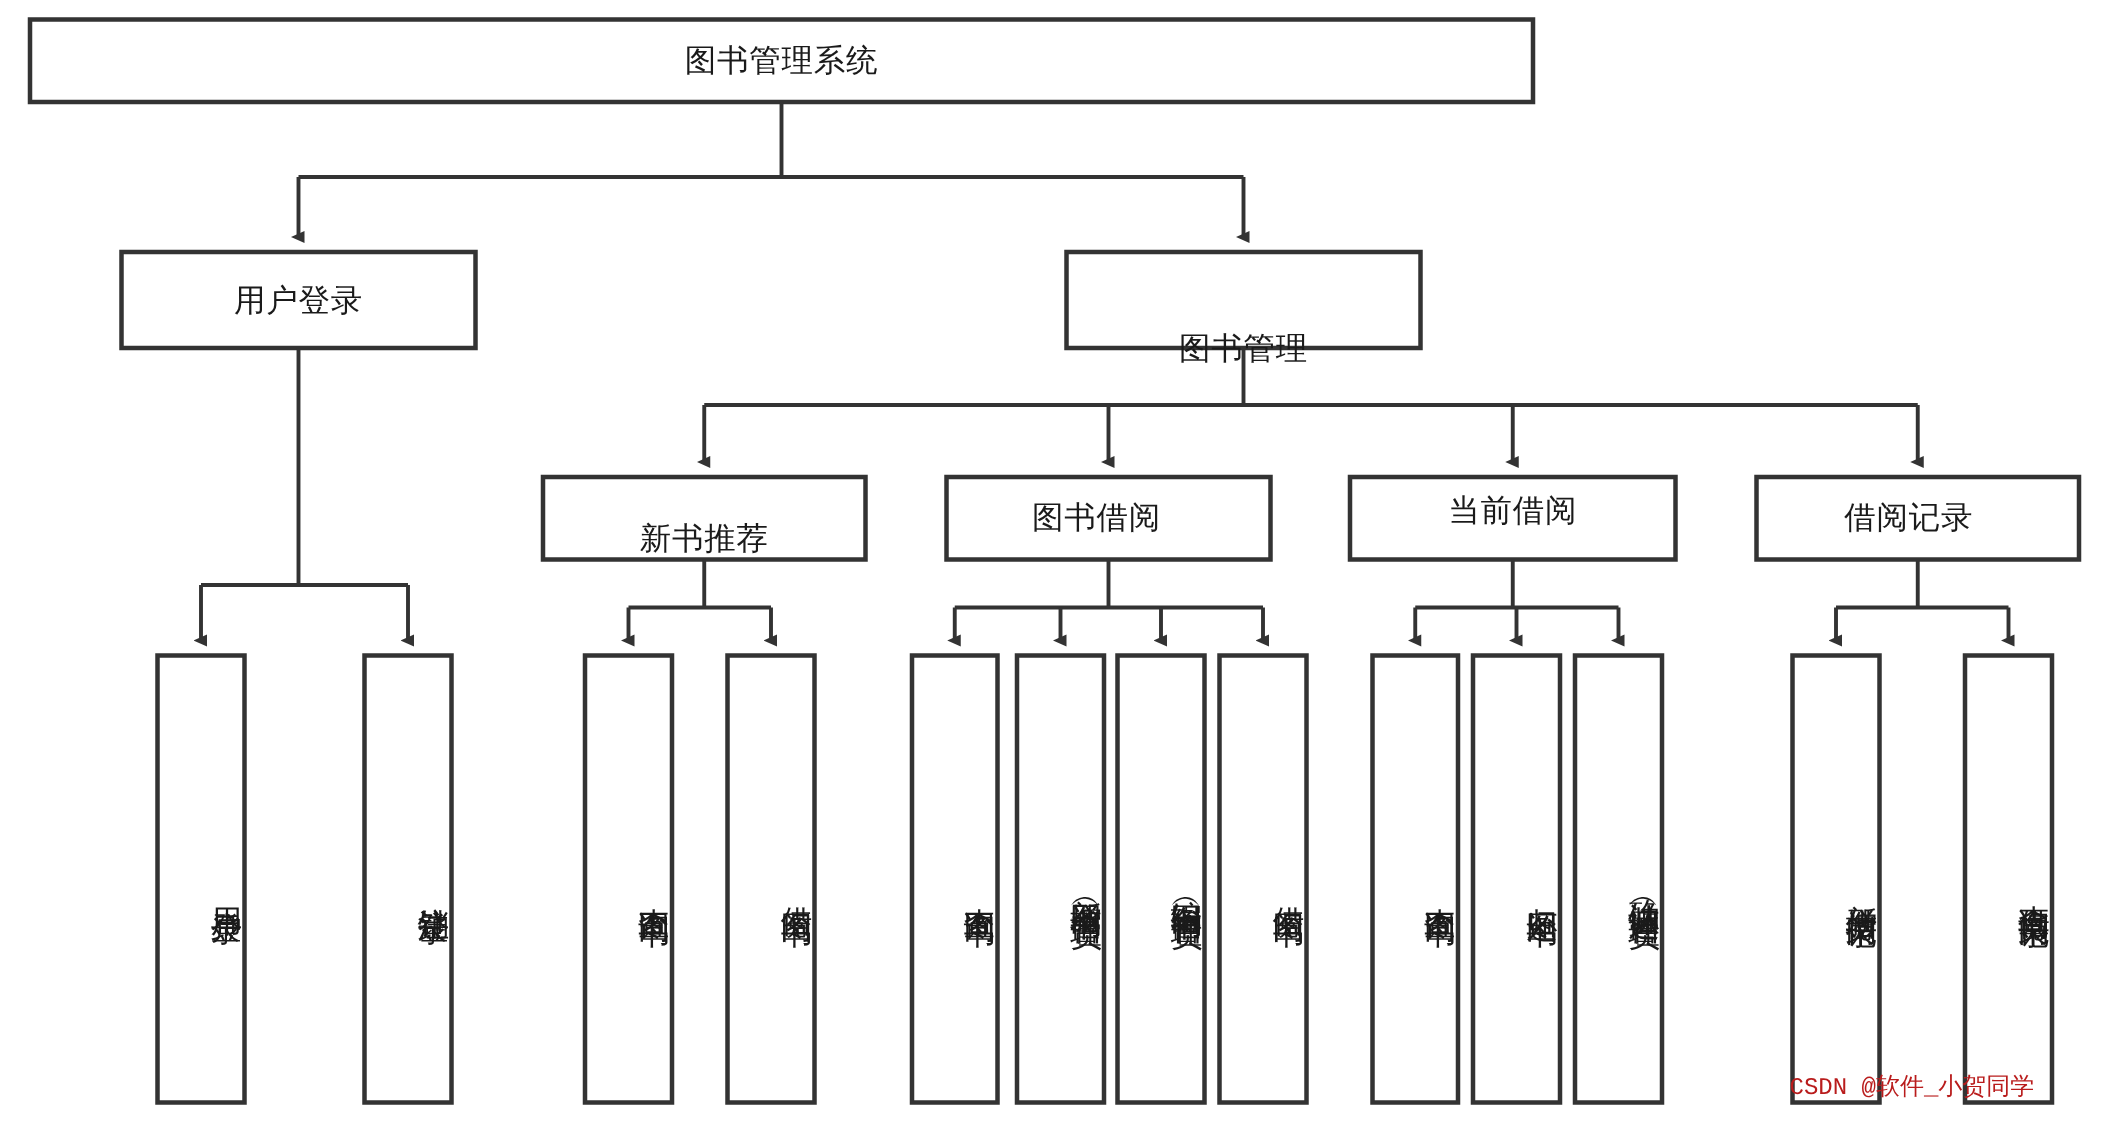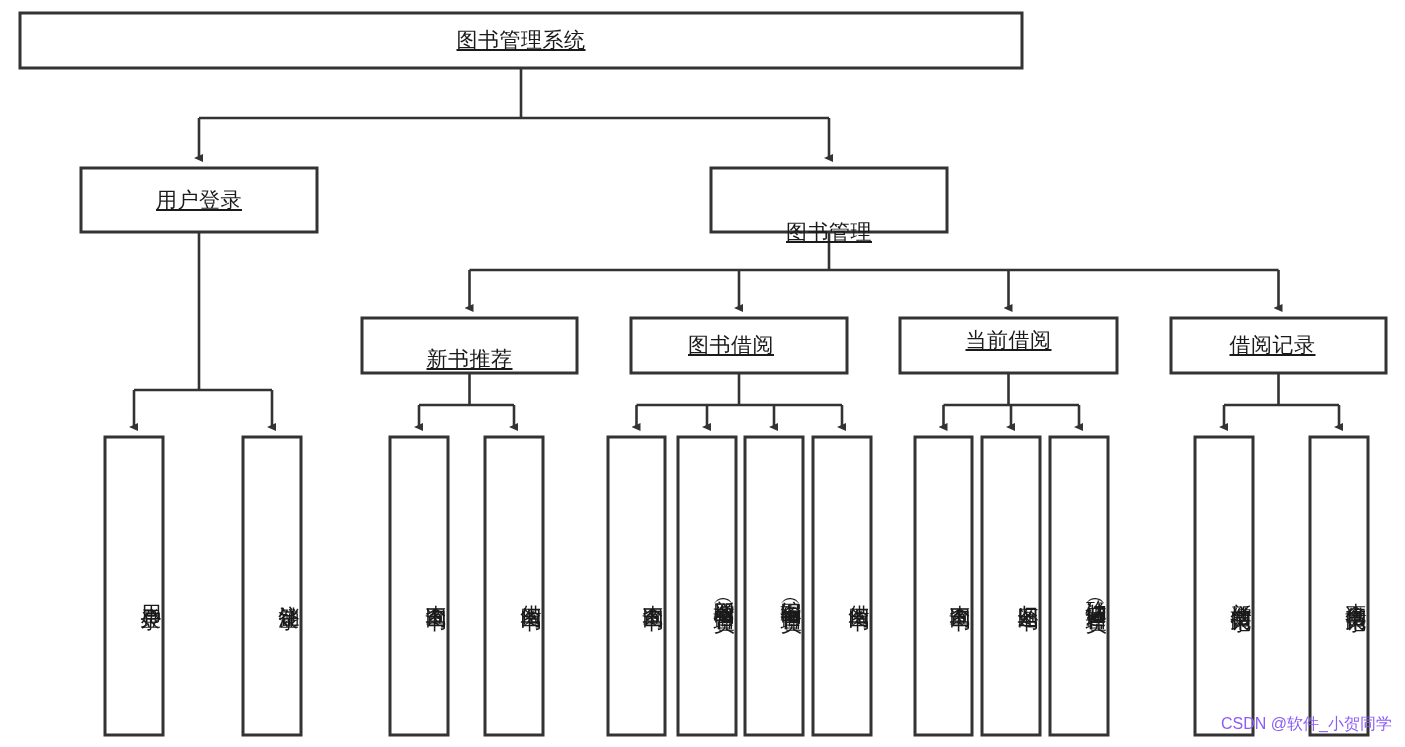--- a/index.html
+++ b/index.html
@@ -31,42 +31,40 @@
     align-items: center;
     justify-content: center;
     color: #1a1a1a;
     letter-spacing: 0.5px;
     pointer-events: none;
   }
   .node-label.horizontal {
     font-size: 21px;
     line-height: 1.15;
     white-space: nowrap;
-    text-decoration: underline;
   }
   .node-label.vertical {
     writing-mode: vertical-rl;
     text-orientation: upright;
     font-size: 21px;
     line-height: 1.22;
     align-items: flex-start;
     justify-content: center;
     padding-top: 12px;
     letter-spacing: 2px;
   }
   .watermark {
     position: absolute;
     left: 1193px;
     top: 714px;
     font-size: 16px;
-    color: #8b5cf6;
+    color: #b91c1c;
     white-space: nowrap;
-    font-family: Liberation Sans, sans-serif;
+    font-family: Liberation Mono, monospace;
     pointer-events: none;
-    padding-left: 28px;
   }
 </style>
 </head>
 <body>
 
 <div id="canvas">
 
   <svg id="diagram-svg" viewBox="0 0 1405 747" xmlns="http://www.w3.org/2000/svg">
     <defs>
       <marker id="arrow" markerWidth="10" markerHeight="10" refX="5" refY="5" orient="auto" markerUnits="userSpaceOnUse">

